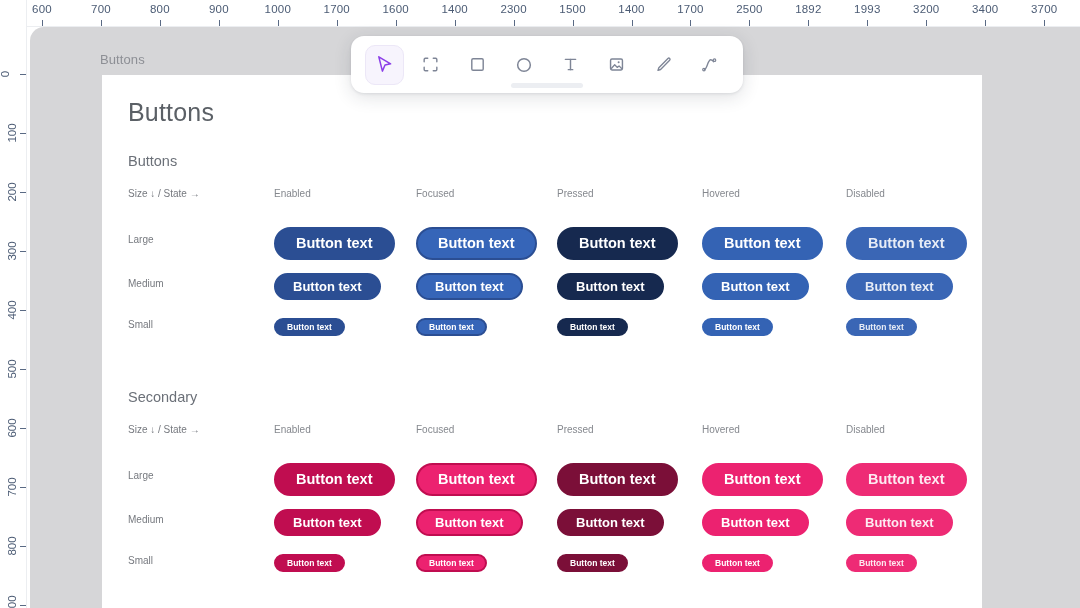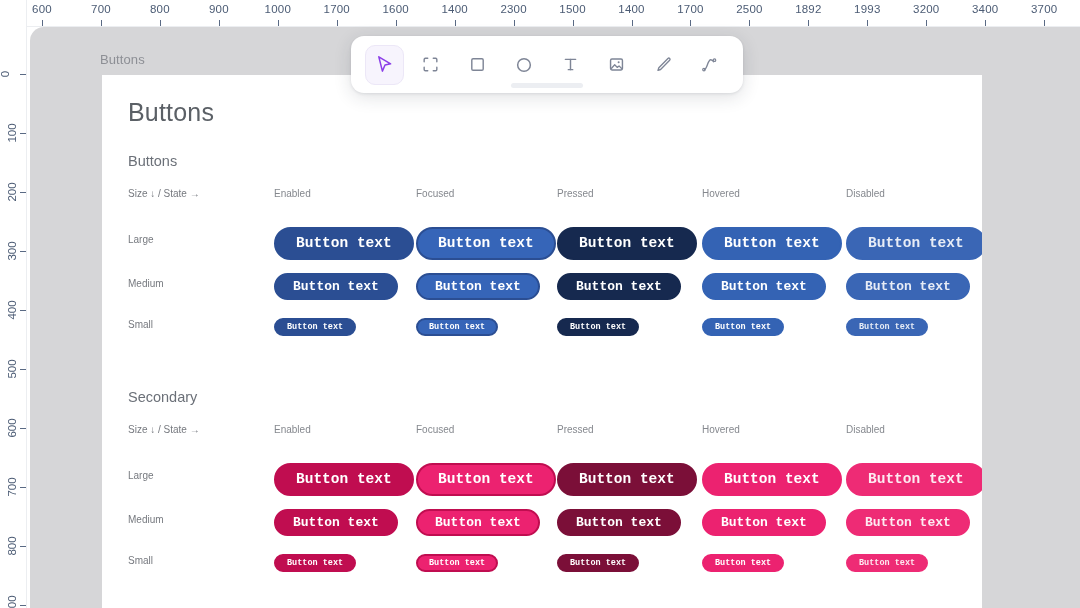--- a/index.html
+++ b/index.html
@@ -101,21 +101,21 @@
   
   .btn {
     position: absolute;
     display: inline-flex;
     align-items: center; justify-content: center;
     border-radius: 999px;
     color: #ffffff;
     font-weight: 700;
     white-space: nowrap;
     border: 2px solid transparent;
-    font-family: Liberation Mono, monospace;
+    font-family: Liberation Sans, sans-serif;
     cursor: pointer;
     line-height: 1;
   }
   .btn.large  { height: 33px; padding: 0 20px; font-size: 14.5px; }
   .btn.medium { height: 27px; padding: 0 17px; font-size: 13px; }
   .btn.small  { height: 18px; padding: 0 11px; font-size: 8.5px; }
 
   
   .toolbar {
     position: absolute;

